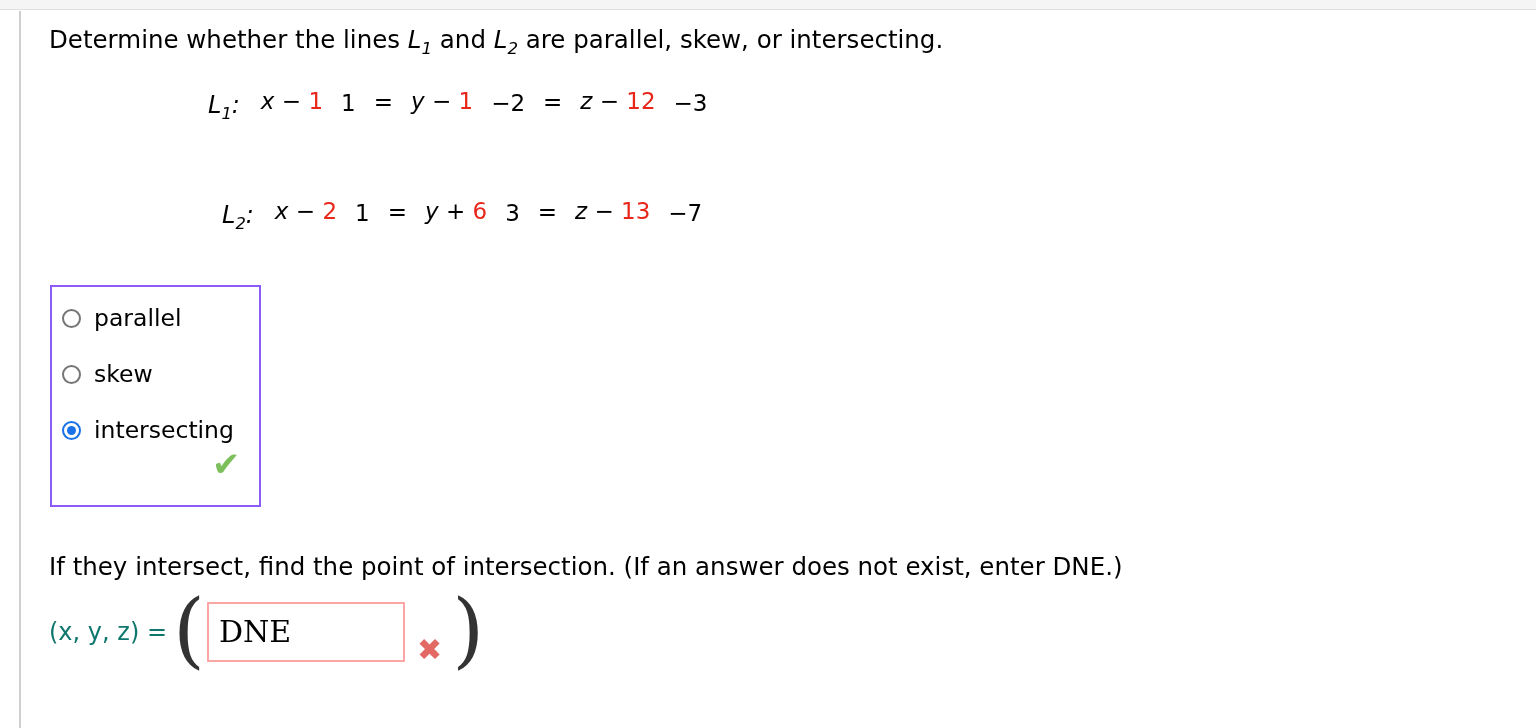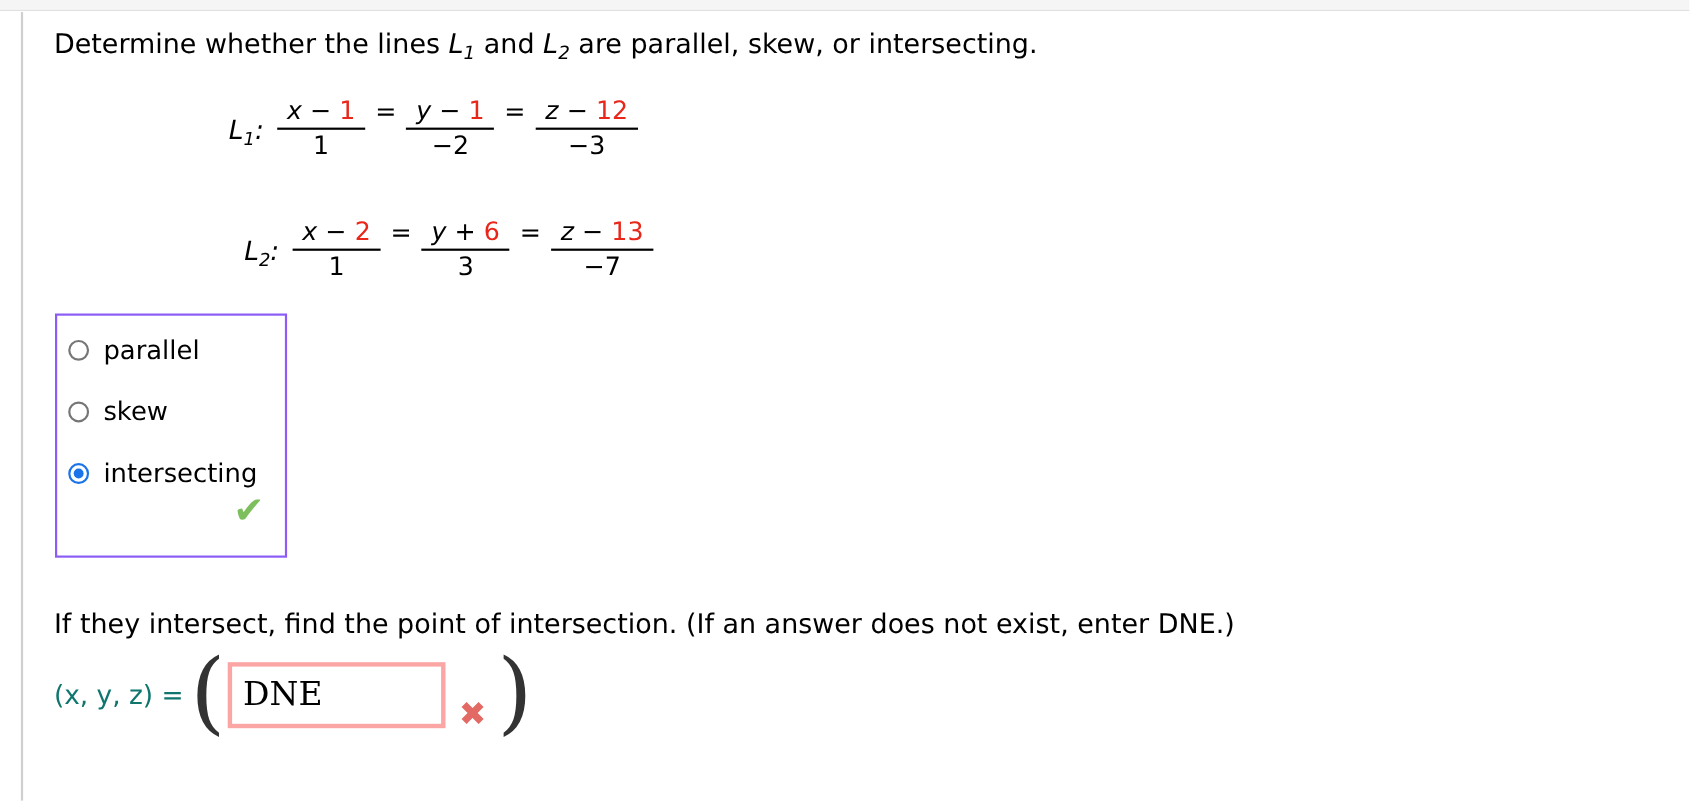--- a/index.html
+++ b/index.html
@@ -74,21 +74,21 @@
     padding-right: 9px;
     white-space: nowrap;
     align-self: center;
     position: relative;
     top: 3px;
   }
   .eq-label .sub { font-style: italic; }
 
   .frac {
     display: inline-flex;
-    flex-direction: column;
+    flex-direction: row;
     align-items: center;
     margin: 0 3px;
   }
   .frac .num {
     padding: 0 9px 2px 9px;
     white-space: nowrap;
     font-size: 23px;
   }
   .frac .bar {
     width: 100%;
@@ -193,21 +193,21 @@
     font-weight: 300;
     position: relative;
     top: -2px;
   }
   #paren-left { margin-right: 2px; }
   #paren-right { margin-left: 10px; }
 
   #answer-input {
     width: 198px;
     height: 60px;
-    border: 4px solid #fca5a5;
+    border: 2px solid #fca5a5;
     background: #fff;
     box-sizing: border-box;
     font-family: "DejaVu Serif", serif;
     font-size: 30px;
     color: #000;
     padding: 0 10px;
     line-height: 56px;
     outline: none;
   }
   #wrong-mark {

